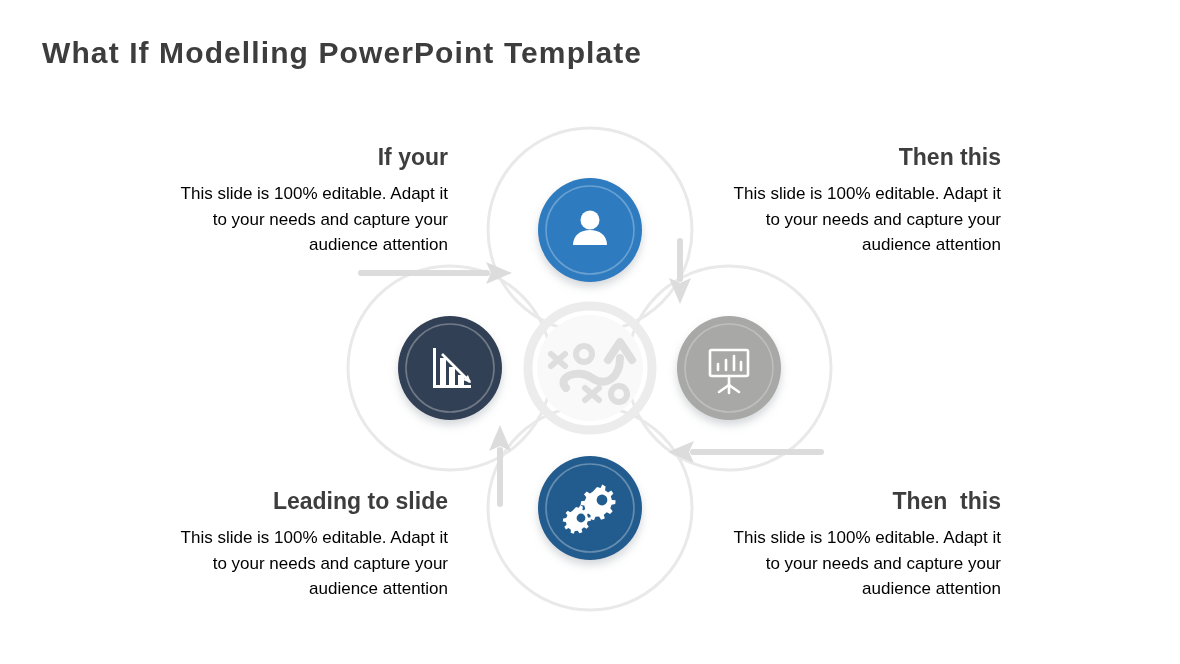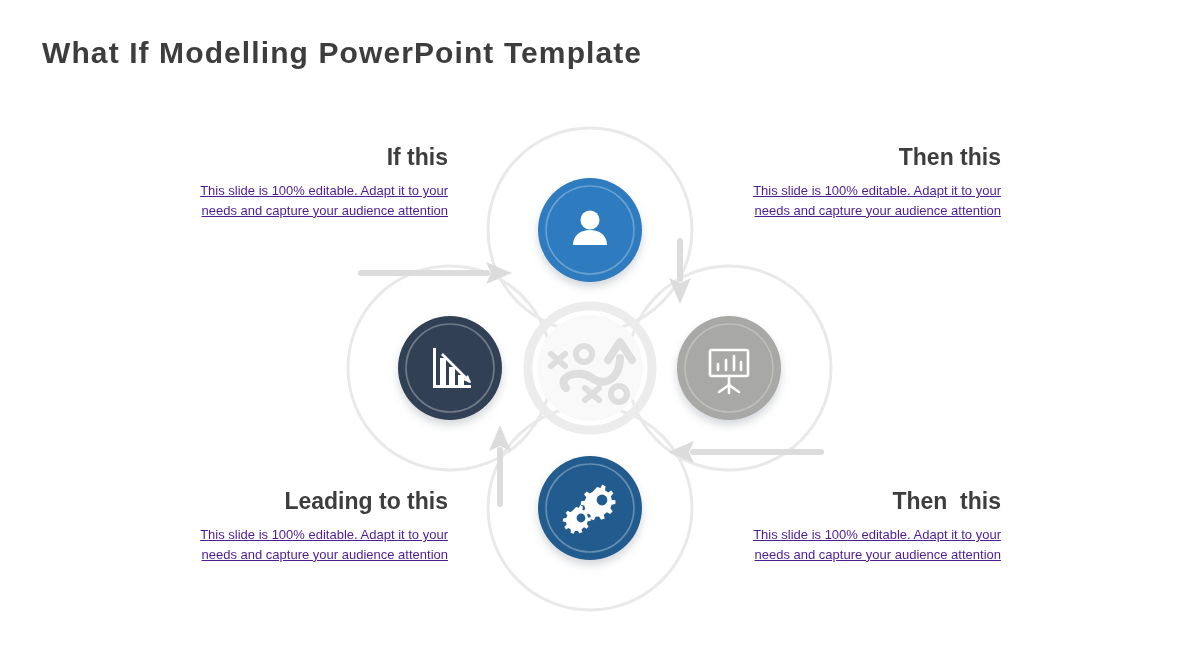--- a/index.html
+++ b/index.html
@@ -56,25 +56,24 @@
   }
   .text-block .tb-heading {
     font-size: 23px;
     font-weight: bold;
     color: #3d3d3d;
     line-height: 1.15;
     white-space: pre;
     margin: 0 0 11px 0;
   }
   .text-block .tb-body {
-    font-size: 13px;
+    font-size: 17px;
     line-height: 1.48;
-    color: #4c1d95;
+    color: #000000;
     margin: 0;
-    text-decoration: underline;
   }
   .align-right { text-align: right; }
   .align-left  { text-align: right; }
 
   #block-if-this       { left: 176px; top: 48px; }
   #block-then-this-top { left: 729px; top: 48px; }
   #block-leading-to    { left: 176px; top: 392px; }
   #block-then-this-bot { left: 729px; top: 392px; }
 </style>
 </head>
@@ -206,31 +205,31 @@
           <rect x="449" y="271" width="6" height="18"></rect>
           <rect x="458" y="279" width="6" height="10"></rect>
 
           <path d="M442 258 L470 286" stroke="#ffffff" stroke-width="2.6" fill="none"></path>
           <path d="M463 284 L471 287 L468 279 Z"></path>
         </g>
       </g>
     </svg>
 
     <div class="text-block align-right" id="block-if-this">
-      <div class="tb-heading">If this</div>
+      <div class="tb-heading">If your</div>
       <div class="tb-body">This slide is 100% editable. Adapt it to your needs and capture your audience attention</div>
     </div>
 
     <div class="text-block align-left" id="block-then-this-top">
       <div class="tb-heading">Then this</div>
       <div class="tb-body">This slide is 100% editable. Adapt it to your needs and capture your audience attention</div>
     </div>
 
     <div class="text-block align-right" id="block-leading-to">
-      <div class="tb-heading">Leading to this</div>
+      <div class="tb-heading">Leading to slide</div>
       <div class="tb-body">This slide is 100% editable. Adapt it to your needs and capture your audience attention</div>
     </div>
 
     <div class="text-block align-left" id="block-then-this-bot">
       <div class="tb-heading">Then  this</div>
       <div class="tb-body">This slide is 100% editable. Adapt it to your needs and capture your audience attention</div>
     </div>
 
   </div>
 </div>

